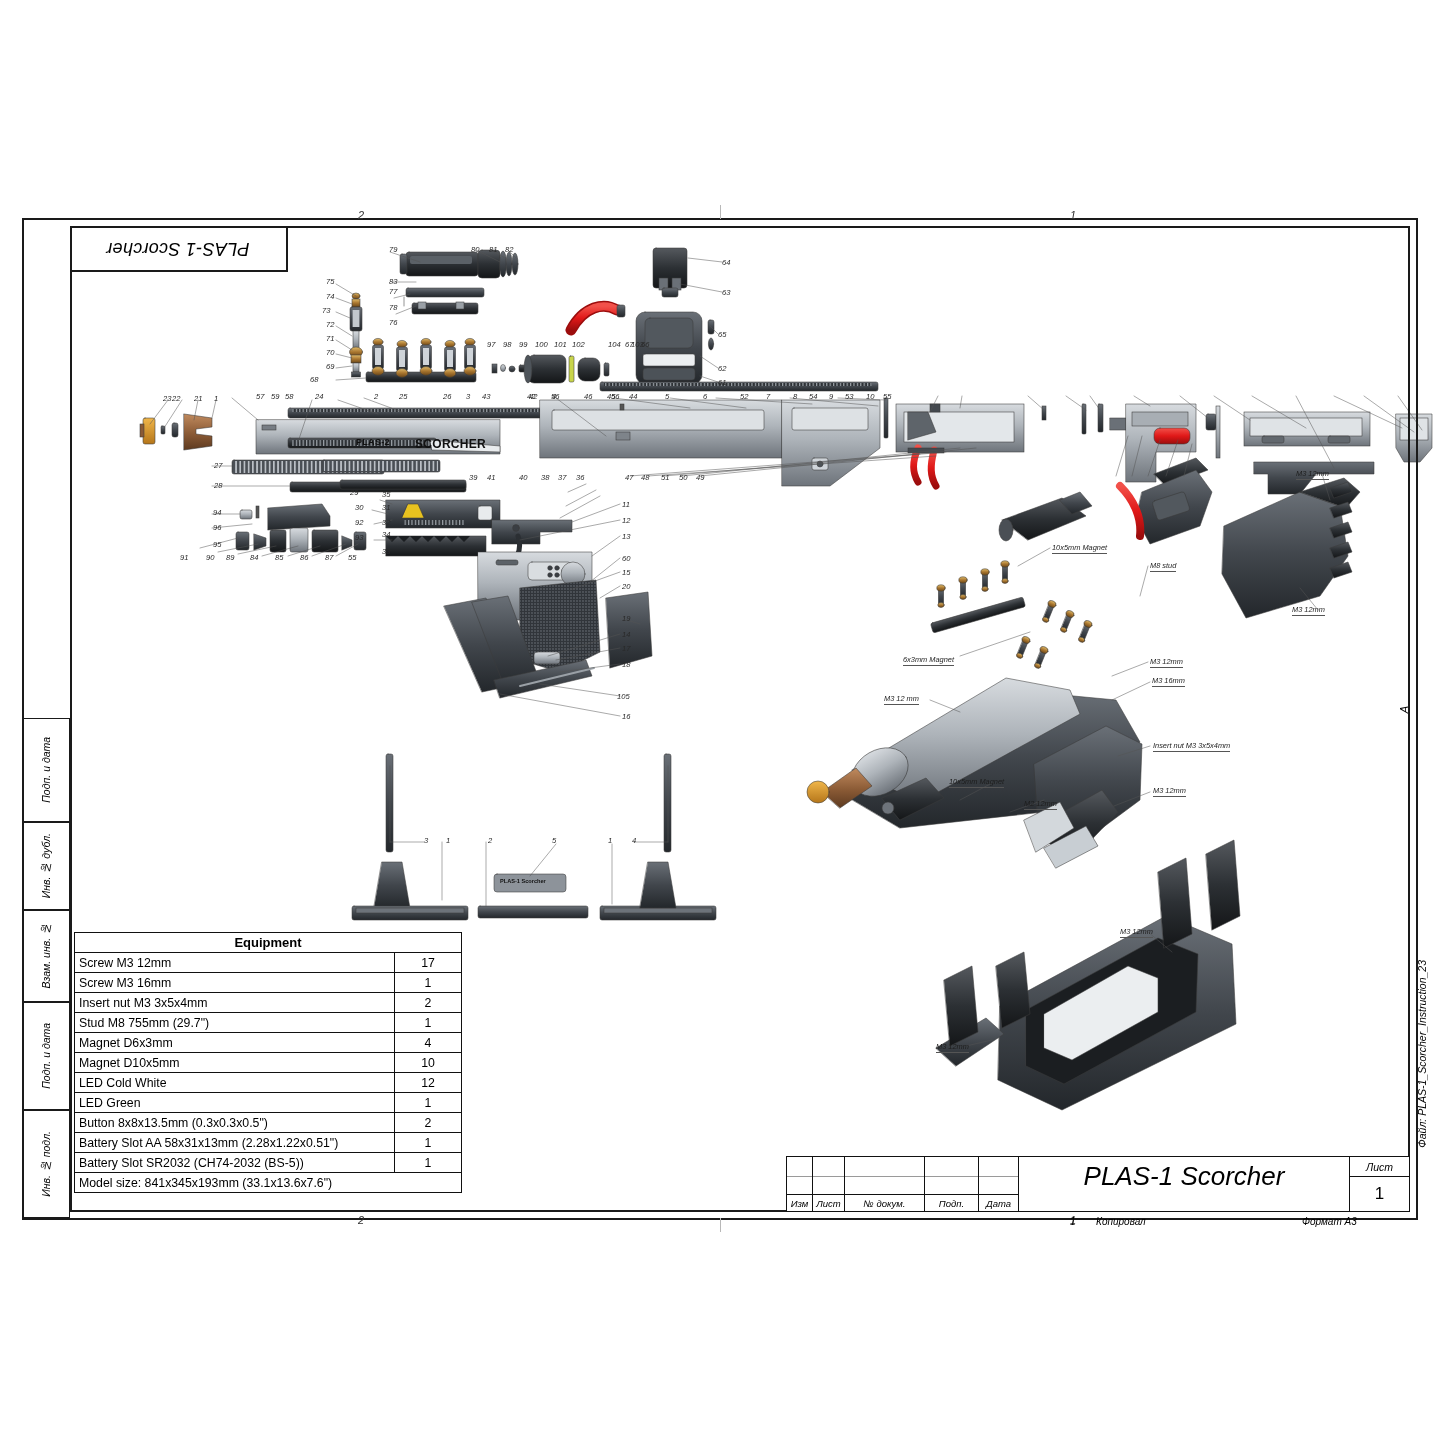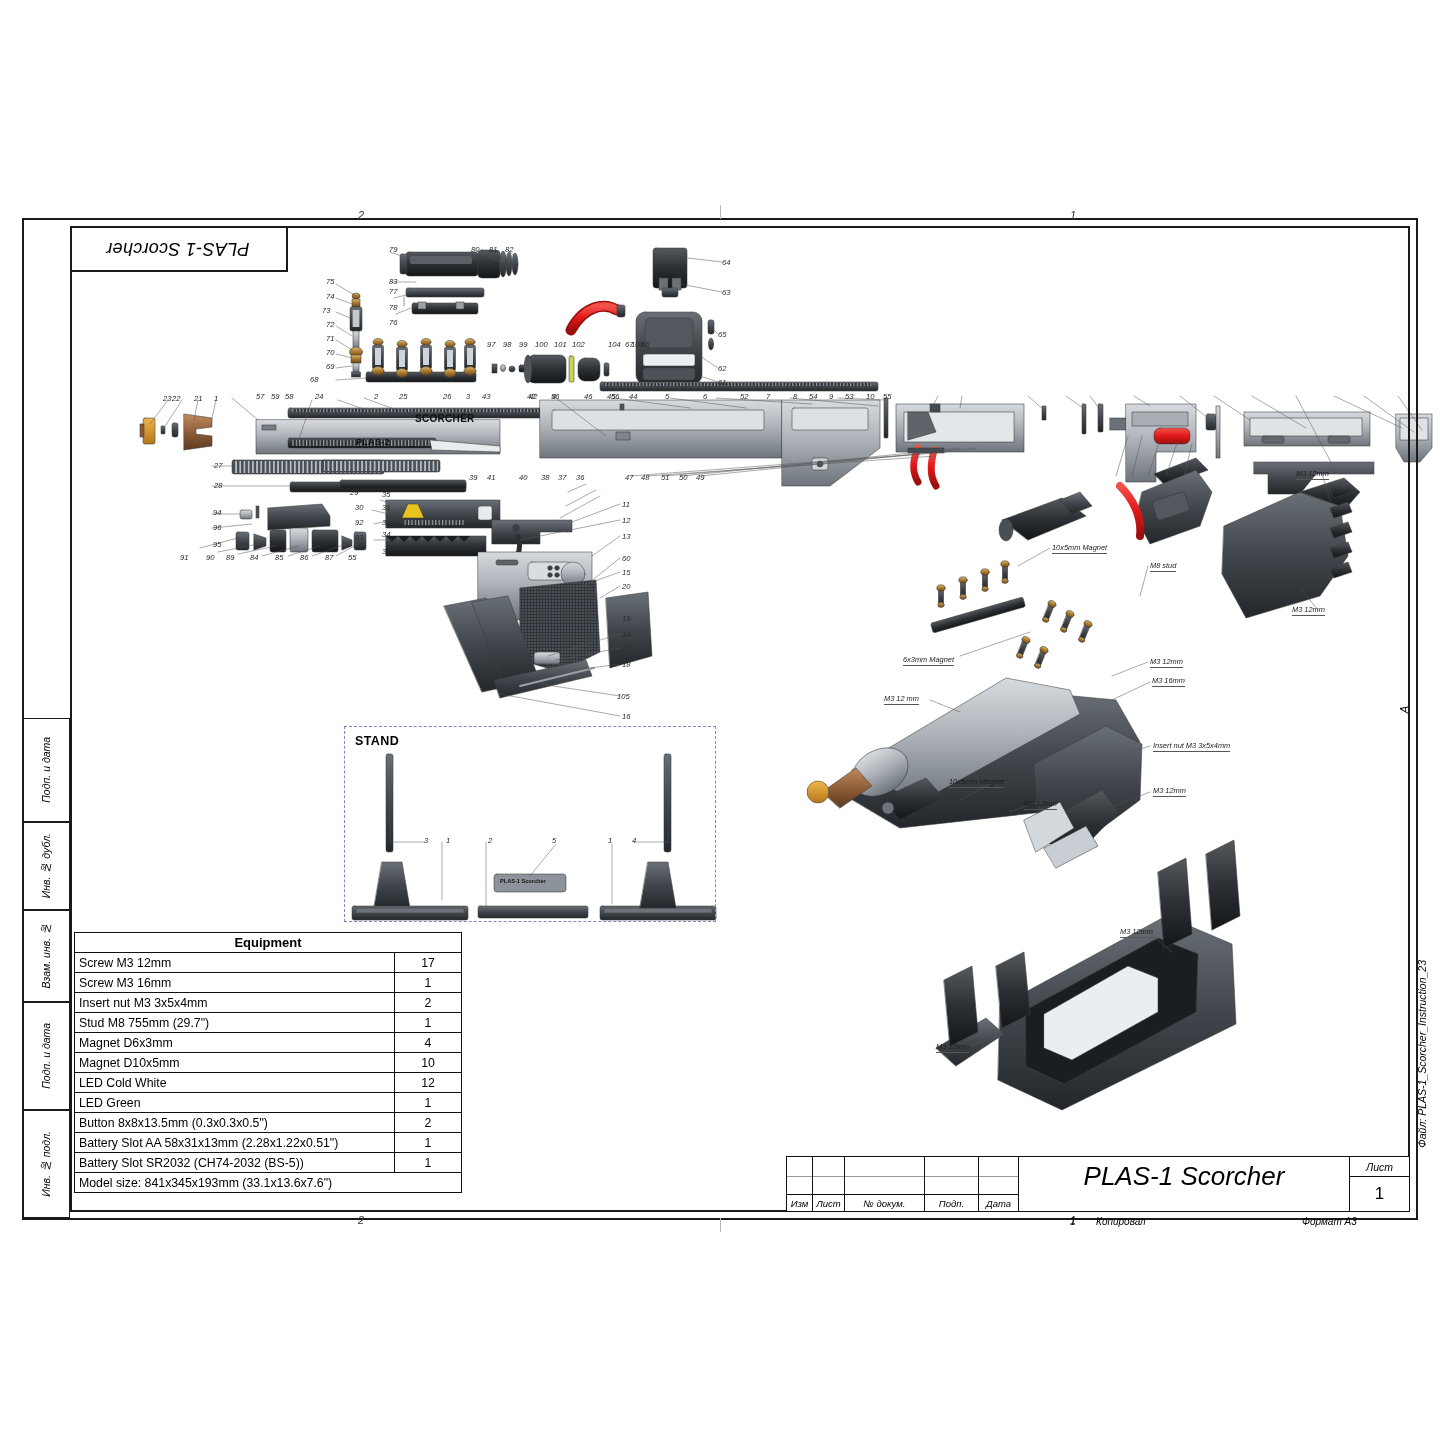--- a/index.html
+++ b/index.html
@@ -719,25 +719,22 @@
     <div class="ann" style="left:1153px;top:786px;">M3 12mm</div>
     <div class="ann" style="left:949px;top:777px;">10x5mm Magnet</div>
     <div class="ann" style="left:999px;top:799px;margin-left:25px;">M2 12mm</div>
     <div class="ann" style="left:1296px;top:469px;">M3 12mm</div>
     <div class="ann" style="left:1292px;top:605px;">M3 12mm</div>
     <div class="ann" style="left:1120px;top:927px;">M3 12mm</div>
     <div class="ann" style="left:936px;top:1042px;">M3 12mm</div>
   </div>
 
   <div class="plate" style="left:356px;top:437px;font-size:9px;letter-spacing:.3px;">PLAS-2</div>
-  <div class="plate" style="left:415px;top:413px;font-size:10px;letter-spacing:.3px;">SCORCHER</div>
-
-  <div class="stand">
-    <div class="stand-t">STAND</div>
-  </div>
+  <div class="plate" style="left:415px;top:437px;font-size:12px;letter-spacing:.3px;">SCORCHER</div>
+
   <div class="plate" style="left:500px;top:878px;">PLAS-1 Scorcher</div>
 
   <table class="eq">
     <thead>
       <tr>
           <th colspan="2">Equipment</th>
         </tr>
     </thead>
     <tbody id="eq-body">
         <tr>

